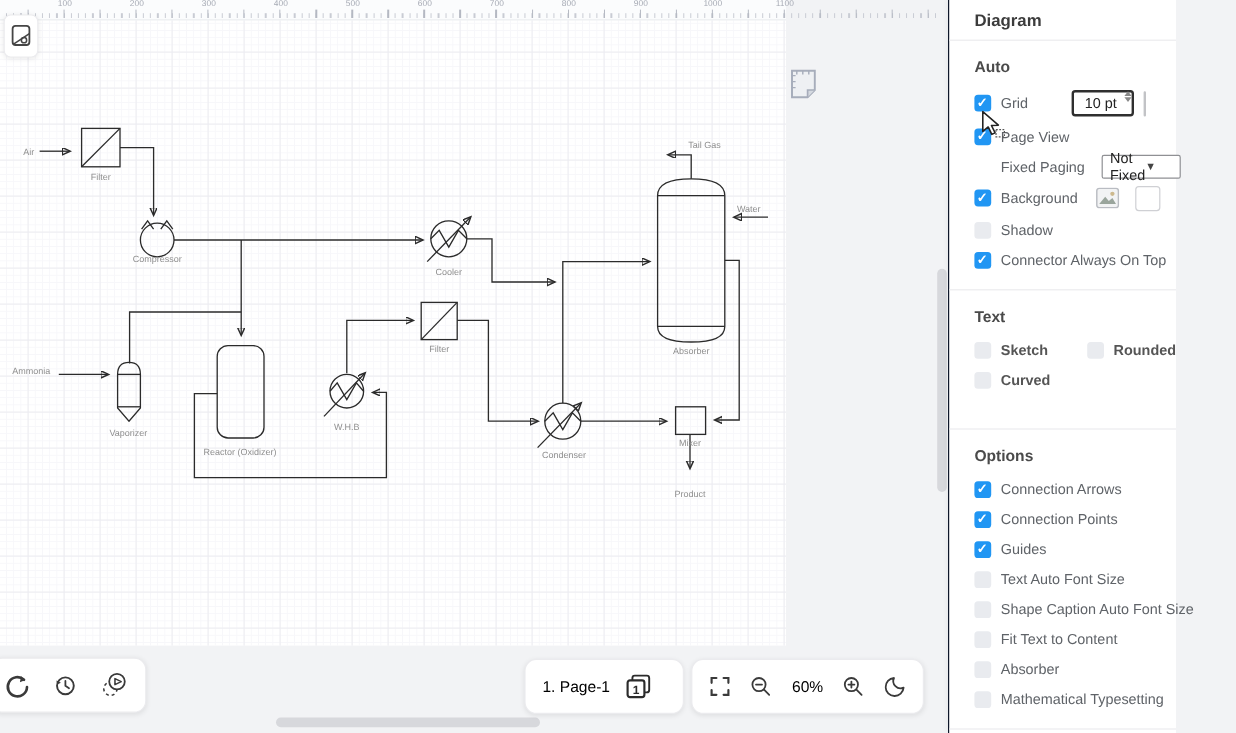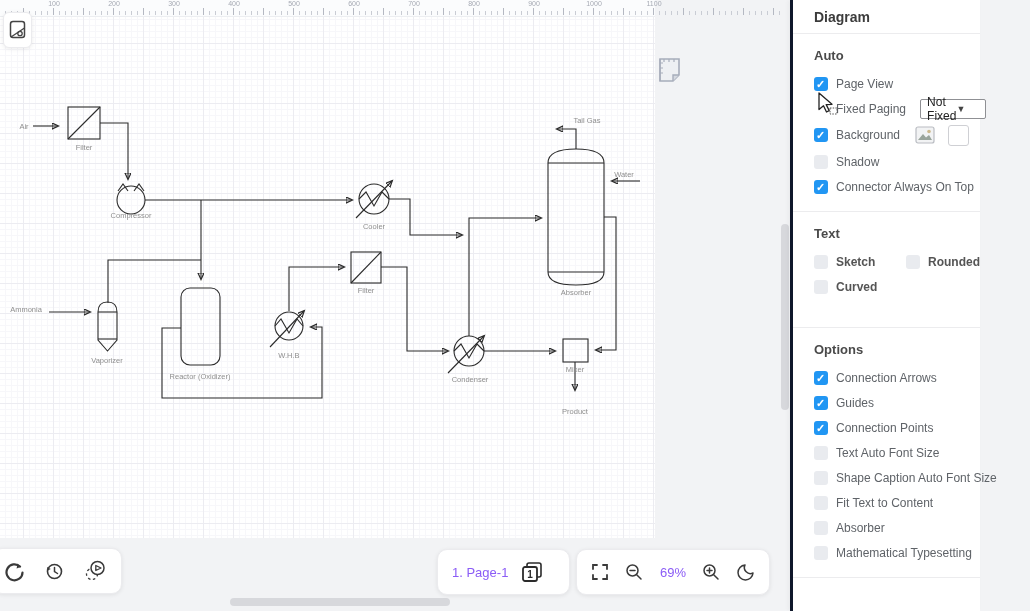--- a/index.html
+++ b/index.html
@@ -35,26 +35,26 @@
   .hscroll{position:absolute;left:230px;top:598px;width:220px;height:8px;border-radius:4px;background:#d7d8dc;}
   .vscroll{position:absolute;left:781px;top:224px;width:8px;height:186px;border-radius:4px;background:#d7d8dc;}
 
   
   .card{position:absolute;background:#fff;border:1px solid #ebebee;border-radius:10px;
         box-shadow:0 1px 4px rgba(0,0,0,.08);}
   #shapes-btn{left:3px;top:12px;width:27px;height:34px;border-radius:6px;display:flex;align-items:center;justify-content:center;}
   #footer-left{left:-8px;top:548px;width:130px;height:46px;display:flex;align-items:center;justify-content:flex-end;gap:18px;padding-right:14px;box-sizing:border-box;}
   #footer-page{left:437px;top:549px;width:133px;height:46px;display:flex;align-items:center;gap:10px;padding-left:14px;box-sizing:border-box;}
   #footer-zoom{left:576px;top:549px;width:194px;height:46px;display:flex;align-items:center;justify-content:space-between;padding:0 14px;box-sizing:border-box;}
-  .ft-label{font-size:13px;color:#8b5cf6;}
+  .ft-label{font-size:13px;color:#000000;}
   .icon-btn{display:flex;align-items:center;justify-content:center;cursor:pointer;}
 
   
   #panel{position:absolute;left:790px;top:0;width:190px;height:611px;background:#fff;
-         border-left:3px solid #0f172a;box-shadow:-2px 0 4px rgba(0,0,0,.04);box-sizing:border-box;}
+         border-left:1px solid #0f172a;box-shadow:-2px 0 4px rgba(0,0,0,.04);box-sizing:border-box;}
   .panel-title{padding:9px 0 8px 21px;font-size:14px;font-weight:bold;color:#3c3c3c;}
   .divider{height:1px;background:#ececee;margin:0;}
   .section{padding:10px 0 12px 0;}
   .sec-head{padding:4px 0 8px 21px;font-size:13px;font-weight:bold;color:#4a4a4a;}
   .row{display:flex;align-items:center;gap:8px;padding-left:21px;min-height:25px;
        font-size:12px;color:#5f6368;}
   .row .lbl{white-space:nowrap;}
   .cb{width:14px;height:14px;border-radius:3px;background:#e9ebef;display:inline-block;position:relative;flex:0 0 auto;}
   .cb.checked{background:#2196f3;}
   .cb.checked::after{content:"\2713";position:absolute;left:2px;top:0px;color:#fff;font-size:11px;font-weight:bold;line-height:14px;}
@@ -248,21 +248,21 @@
           <path d="M2,6 V2 H6 M12,2 H16 V6 M16,12 V16 H12 M6,16 H2 V12"></path>
         </svg>
       </span>
       <span class="icon-btn">
         <svg width="18" height="18" viewBox="0 0 18 18" fill="none" stroke="#3a3a3a" stroke-width="1.5" stroke-linecap="round">
           <circle cx="7.5" cy="7.5" r="5.5"></circle>
             <path d="M11.7,11.7 L16,16"></path>
             <path d="M5,7.5 H10"></path>
         </svg>
       </span>
-      <span class="ft-label">69%</span>
+      <span class="ft-label">60%</span>
       <span class="icon-btn">
         <svg width="18" height="18" viewBox="0 0 18 18" fill="none" stroke="#3a3a3a" stroke-width="1.5" stroke-linecap="round">
           <circle cx="7.5" cy="7.5" r="5.5"></circle>
             <path d="M11.7,11.7 L16,16"></path>
             <path d="M5,7.5 H10 M7.5,5 V10"></path>
         </svg>
       </span>
       <span class="icon-btn">
         <svg width="18" height="18" viewBox="0 0 18 18" fill="none">
           <path d="M8,2 A7.5,7.5 0 1 0 16,10 A6,6 0 0 1 8,2 Z" stroke="#3a3a3a" stroke-width="1.5" fill="none" stroke-linejoin="round"></path>
@@ -271,20 +271,32 @@
     </div>
   </div>
 
   <div id="panel">
     <div class="panel-title">Diagram</div>
     <div class="divider"></div>
 
     <div class="section">
       <div class="sec-head">Auto</div>
 
+      <div class="row" style="min-height:30px">
+        <span class="cb checked"></span>
+        <span class="lbl">Grid</span>
+        <span class="grid-size">
+          <input value="10 pt" style="">
+          <span class="spin">
+              <i class="up"></i>
+              <i class="dn"></i>
+            </span>
+        </span>
+        <span class="swatch-gray"></span>
+      </div>
 
       <div class="row">
         <span class="cb checked"></span>
         <span class="lbl">Page View</span>
       </div>
 
       <div class="row" style="padding-left:43px">
         <span class="lbl">Fixed Paging</span>
         <span class="select-box">
           <span>Not Fixed</span>
@@ -343,25 +355,25 @@
 
     <div class="section">
       <div class="sec-head">Options</div>
 
       <div class="row">
         <span class="cb checked"></span>
         <span class="lbl">Connection Arrows</span>
       </div>
       <div class="row">
         <span class="cb checked"></span>
+        <span class="lbl">Connection Points</span>
+      </div>
+      <div class="row">
+        <span class="cb checked"></span>
         <span class="lbl">Guides</span>
-      </div>
-      <div class="row">
-        <span class="cb checked"></span>
-        <span class="lbl">Connection Points</span>
       </div>
       <div class="row">
         <span class="cb"></span>
         <span class="lbl">Text Auto Font Size</span>
       </div>
       <div class="row">
         <span class="cb"></span>
         <span class="lbl">Shape Caption Auto Font Size</span>
       </div>
       <div class="row">

